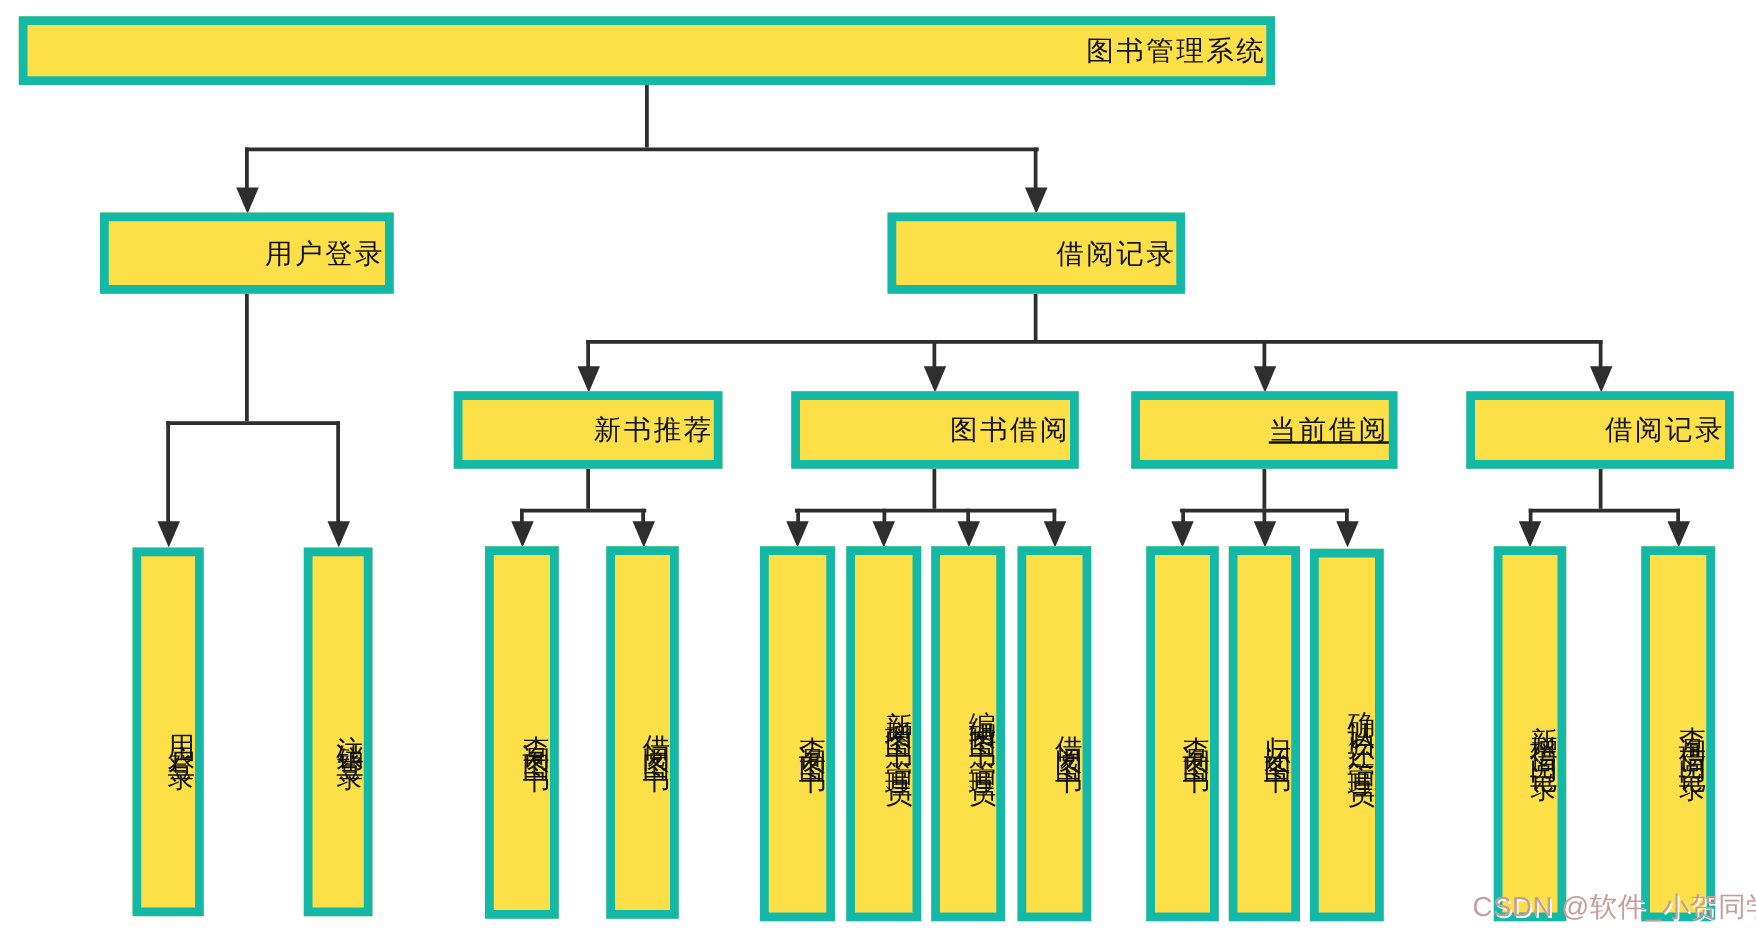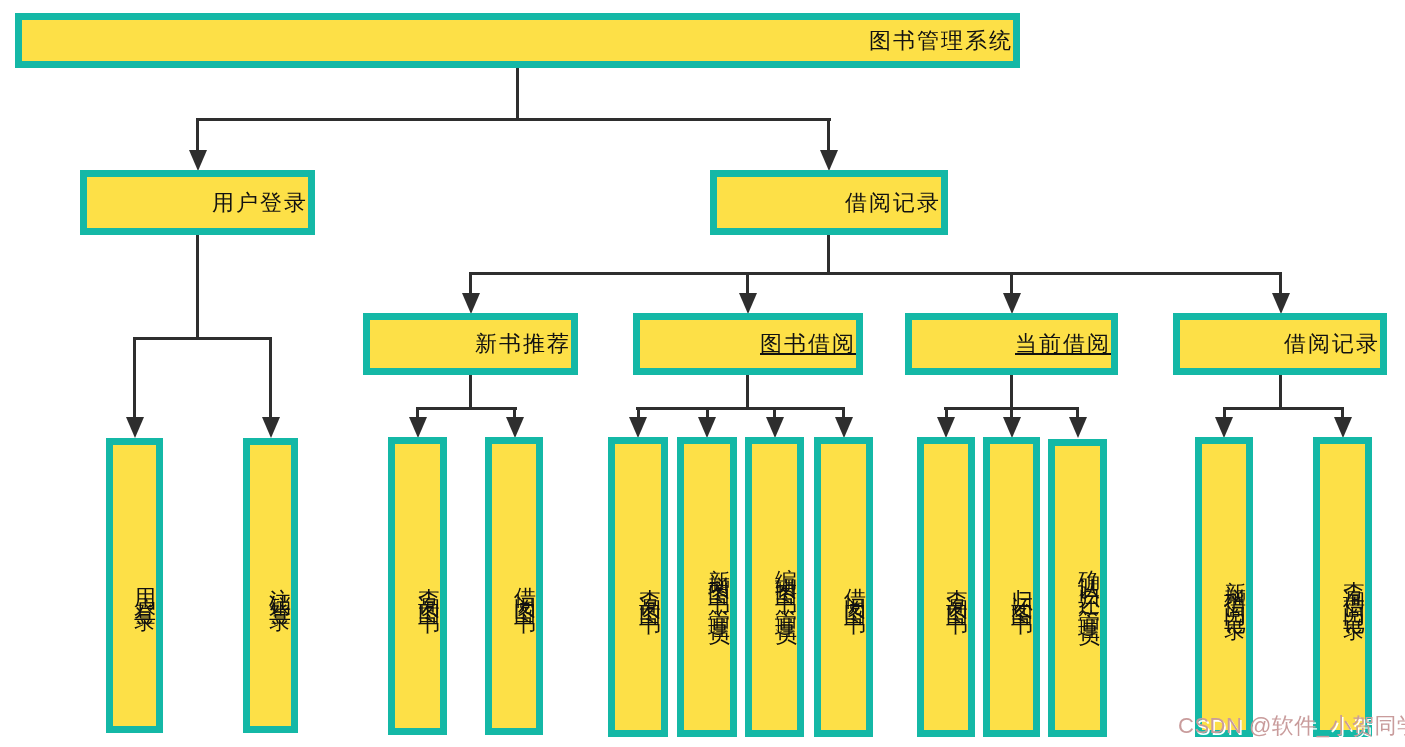--- a/index.html
+++ b/index.html
@@ -67,21 +67,21 @@
   <div class="vline" style="left:746px;top:272px;height:22px;"></div>
   <div class="arrow" style="left:739px;top:293px;"></div>
   <div class="vline" style="left:1010px;top:272px;height:22px;"></div>
   <div class="arrow" style="left:1003px;top:293px;"></div>
   <div class="vline" style="left:1279px;top:272px;height:22px;"></div>
   <div class="arrow" style="left:1272px;top:293px;"></div>
 
   <div class="box hbox" style="left:363px;top:313px;width:215px;height:62px;">
     <span class="lbl">新书推荐</span>
   </div>
-  <div class="box hbox" style="left:633px;top:313px;width:230px;height:62px;text-decoration:underline;">
+  <div class="box hbox" style="left:633px;top:313px;width:230px;height:62px;">
     <span class="lbl">图书借阅</span>
   </div>
   <div class="box hbox" style="left:905px;top:313px;width:213px;height:62px;text-decoration:underline;">
     <span class="lbl">当前借阅</span>
   </div>
   <div class="box hbox" style="left:1173px;top:313px;width:214px;height:62px;">
     <span class="lbl">借阅记录</span>
   </div>
 
   <div class="vline" style="left:469px;top:375px;height:32px;"></div>

